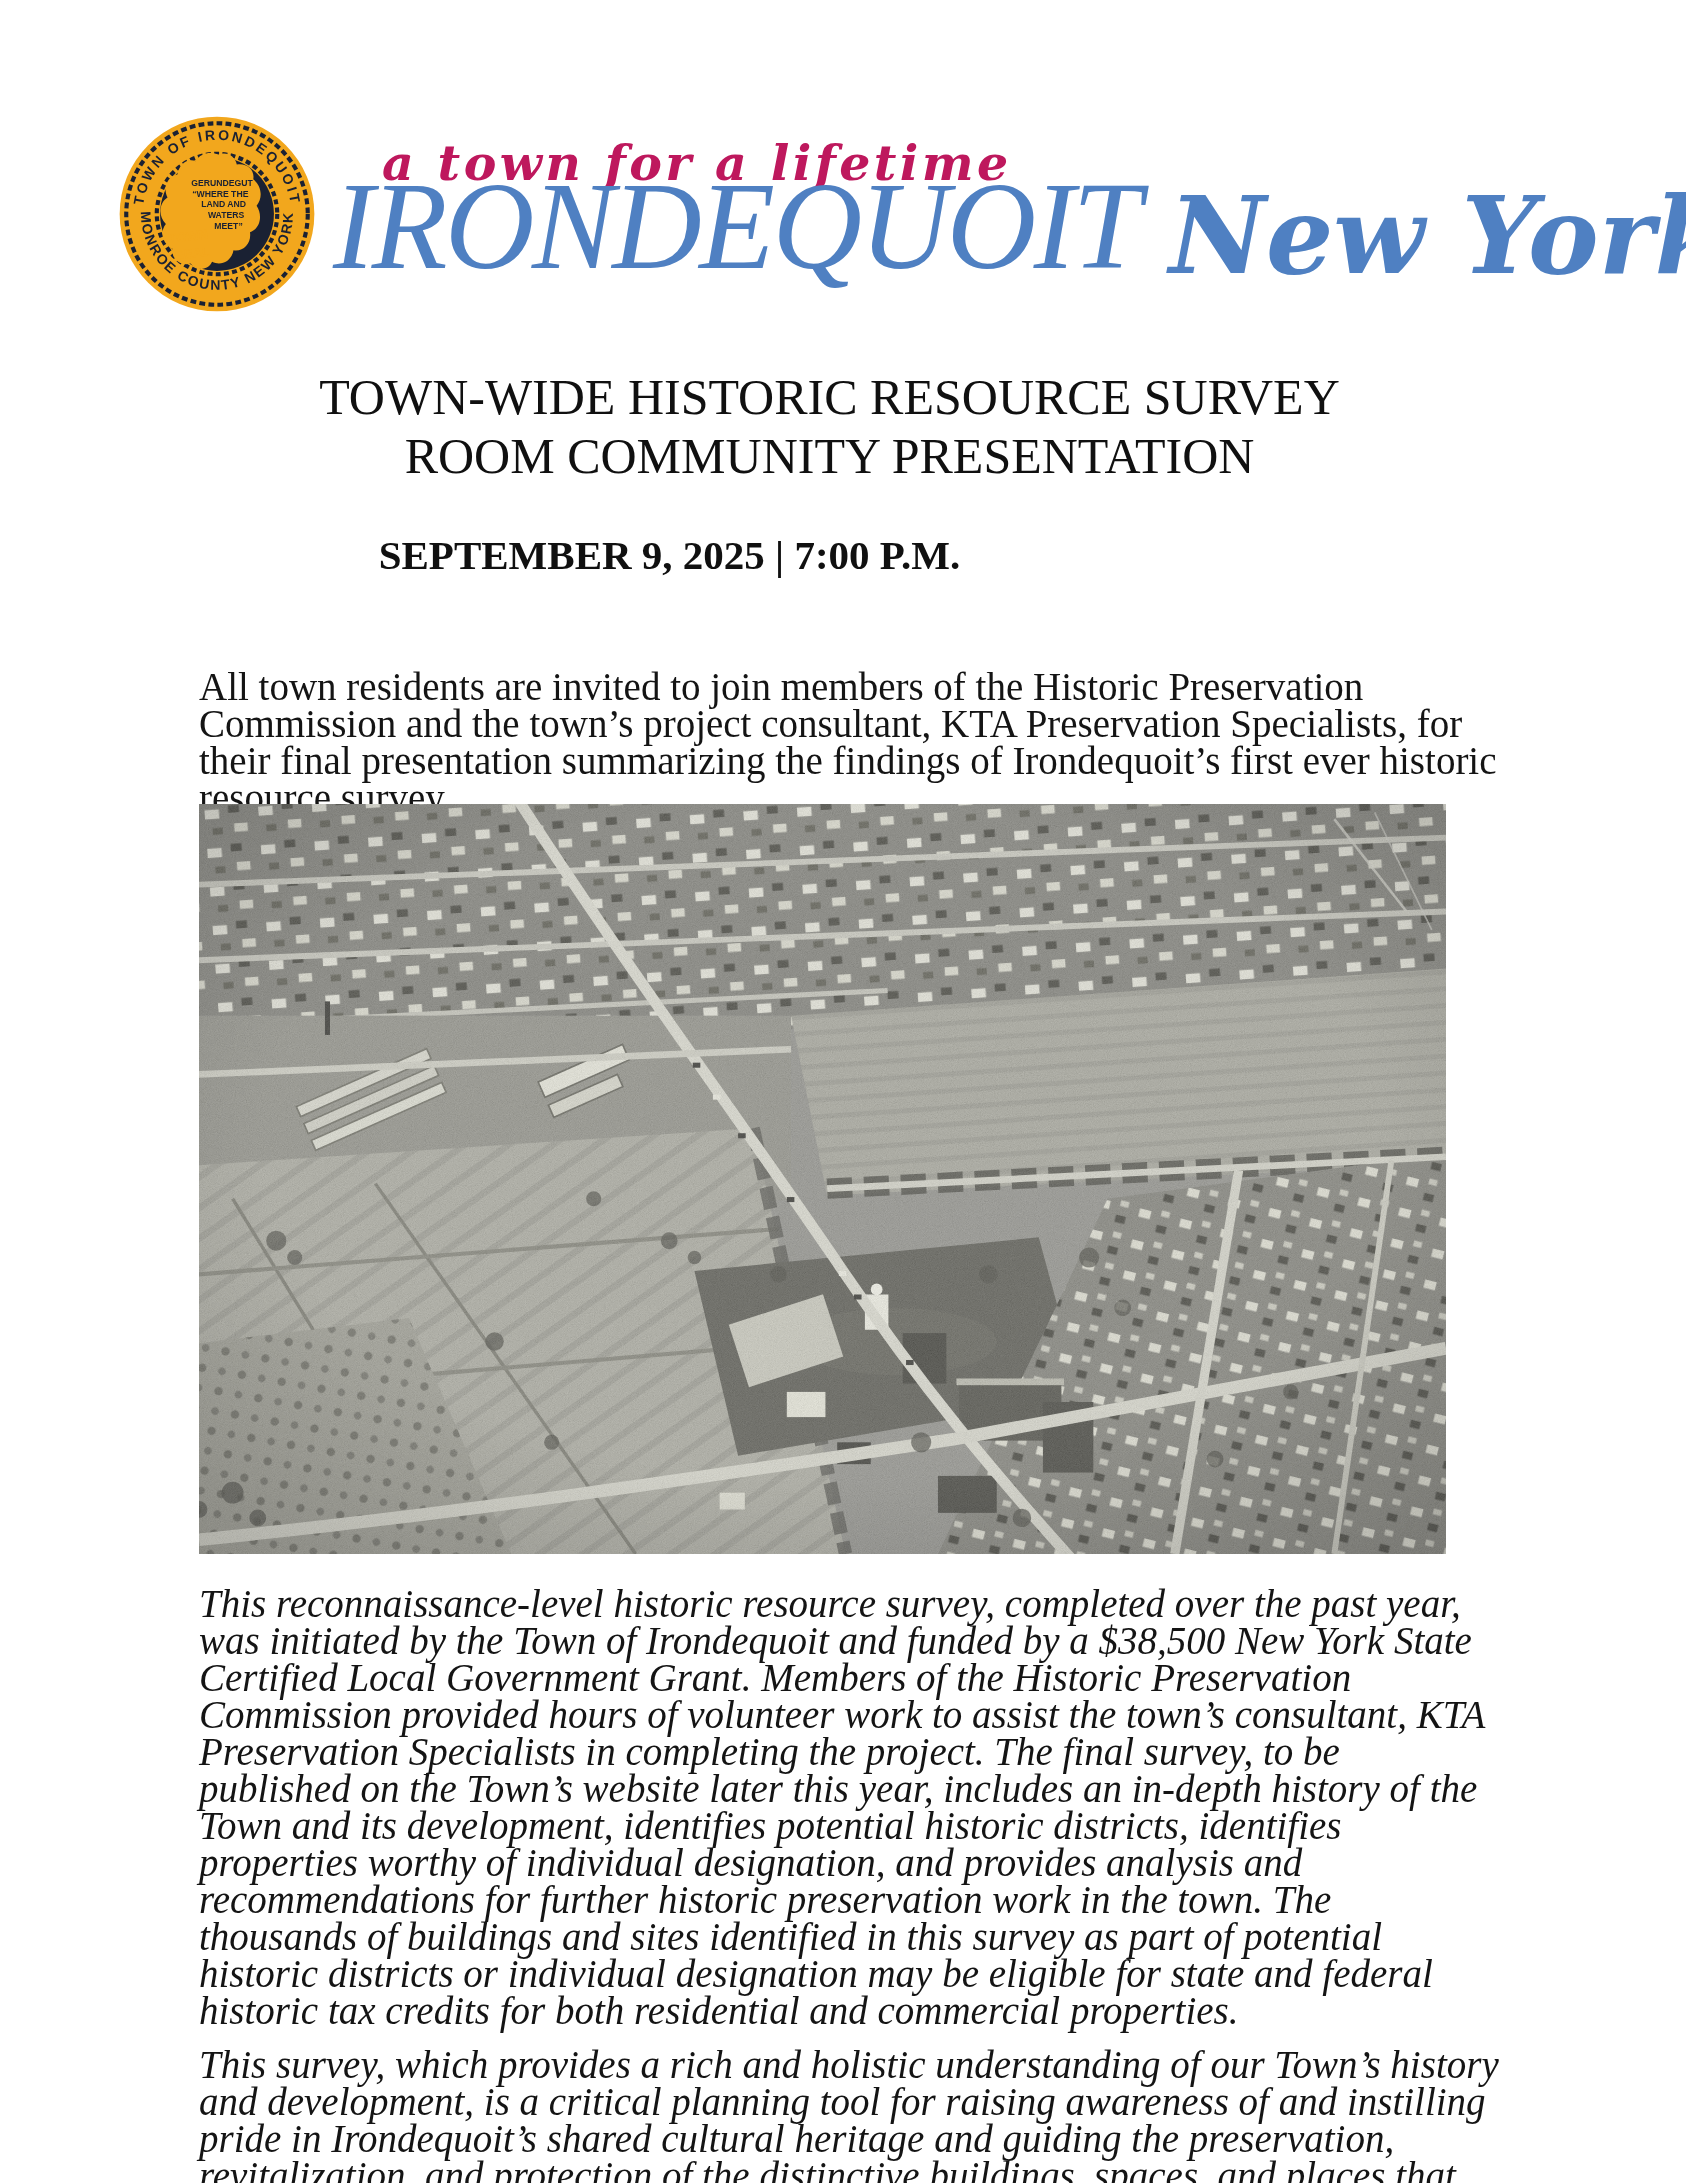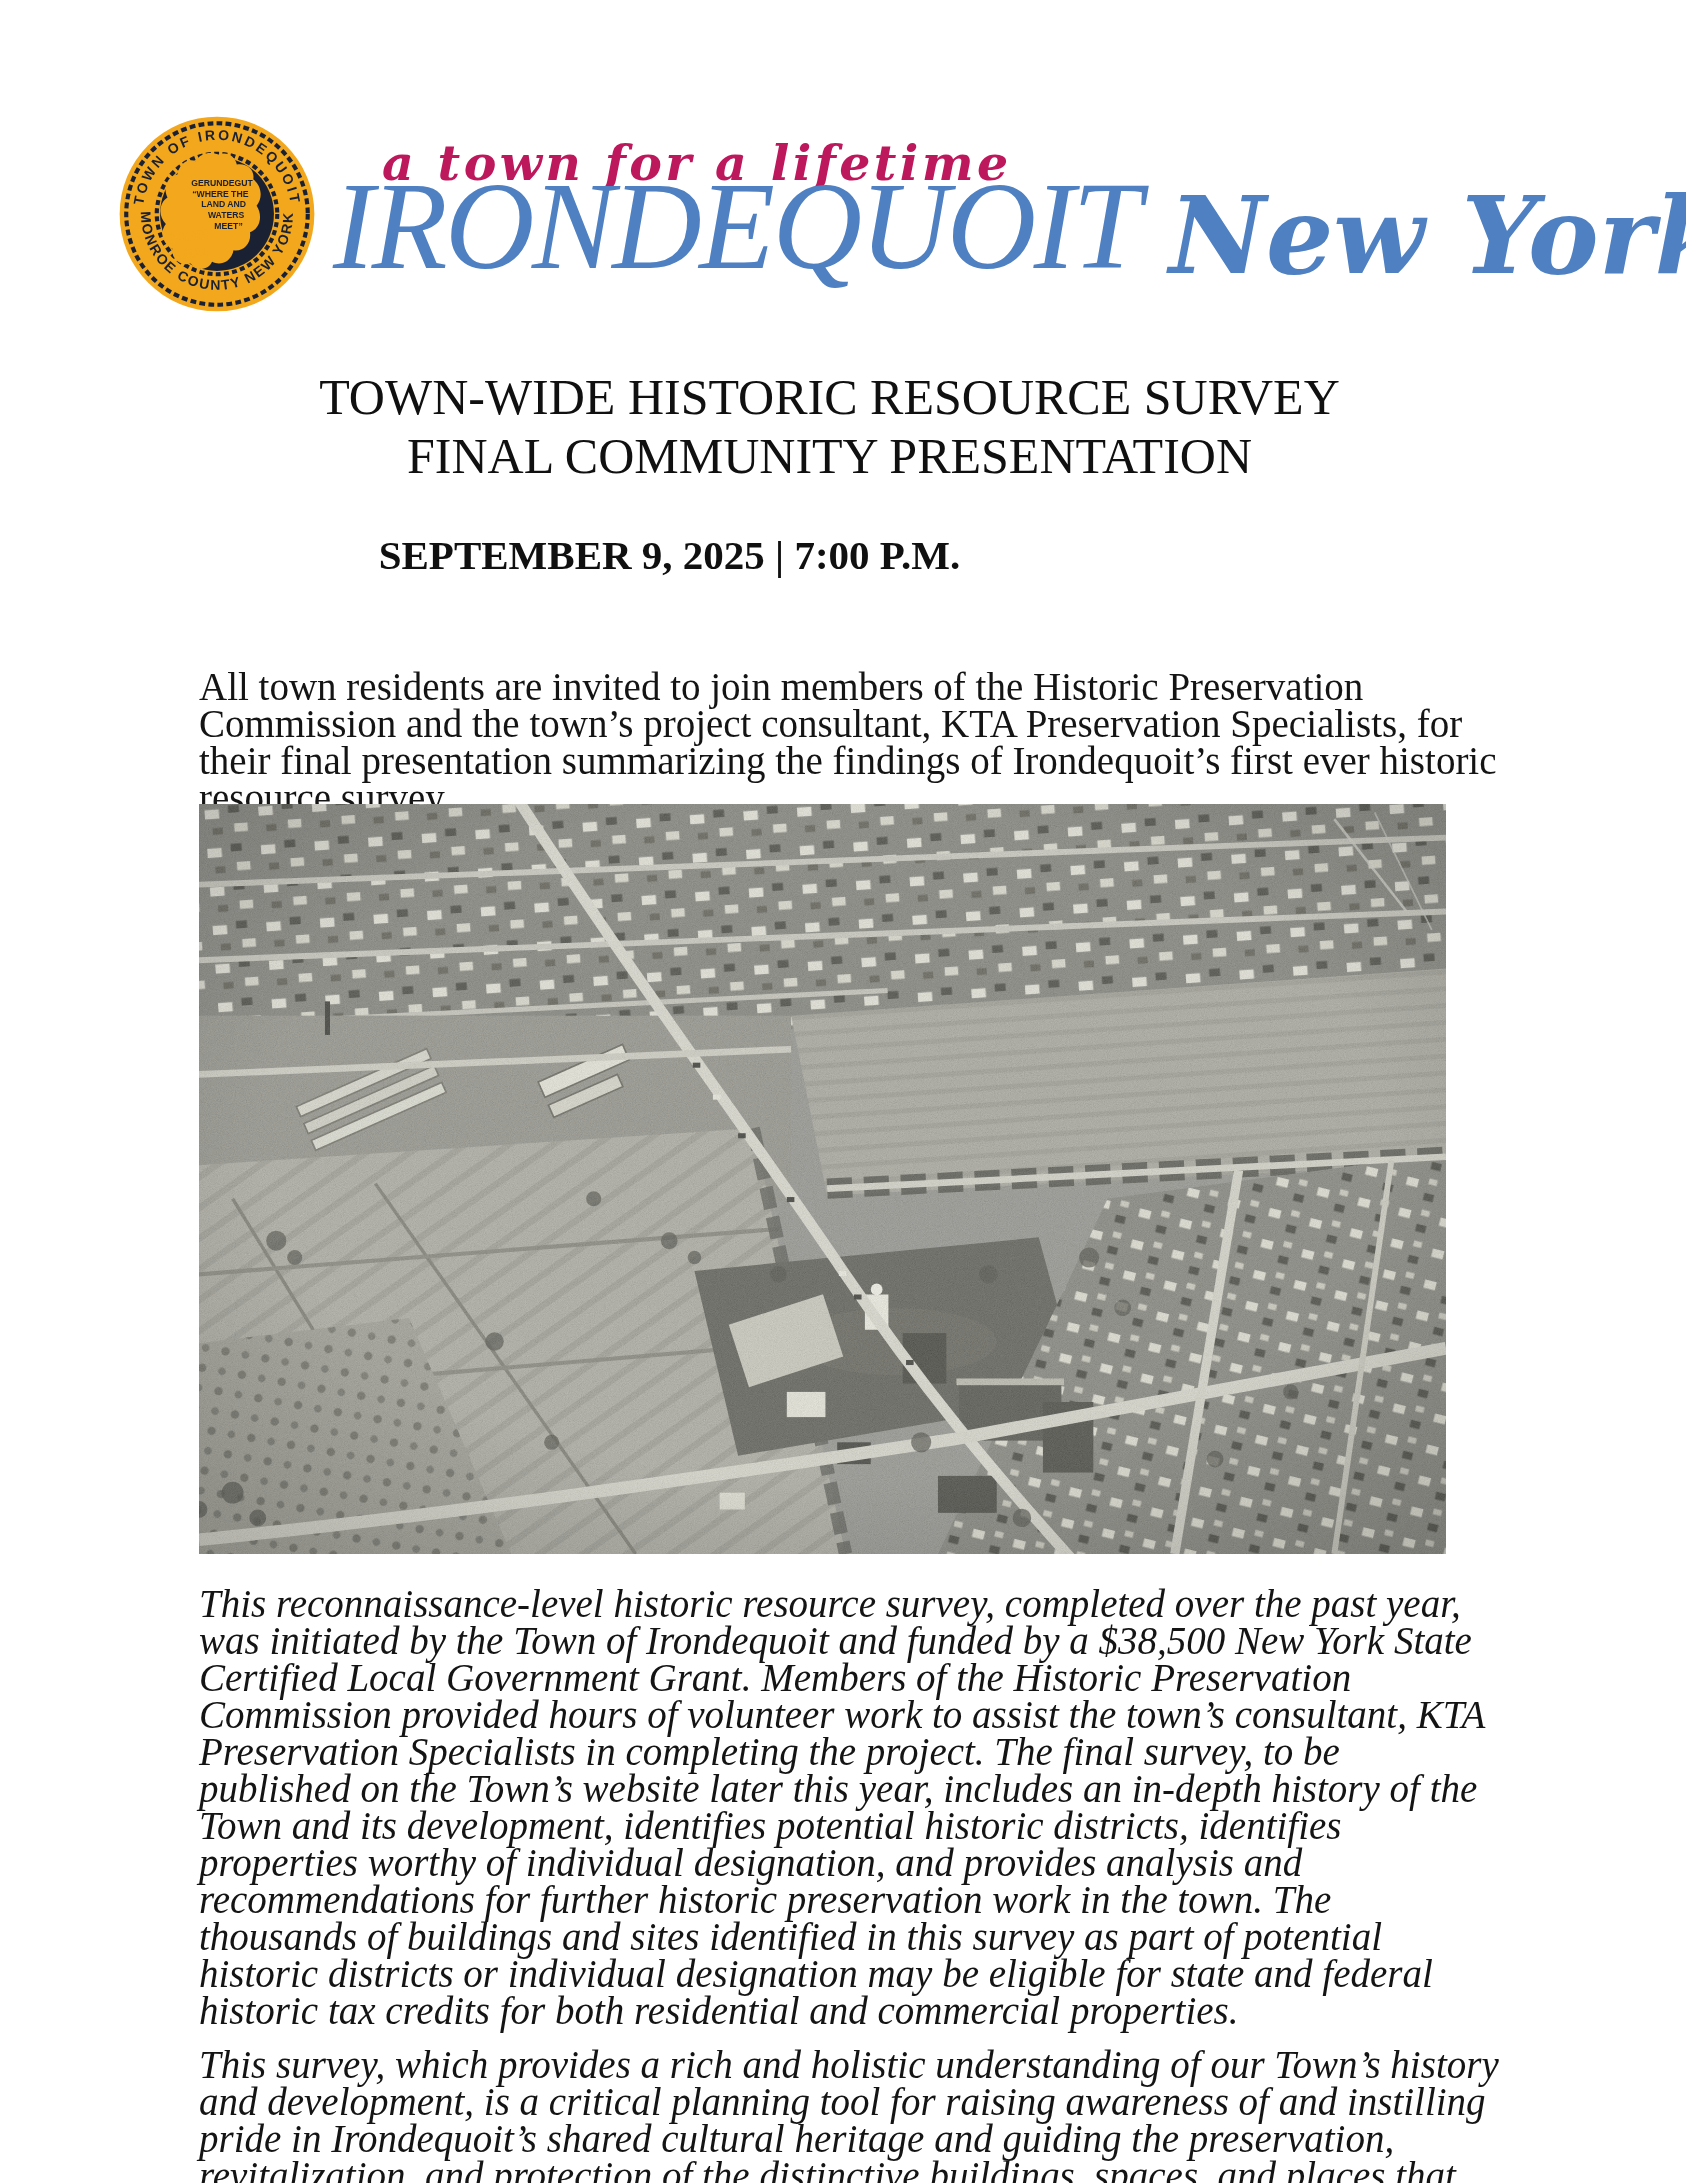--- a/index.html
+++ b/index.html
@@ -73,21 +73,21 @@
     </g>
   </svg>
 </div>
 
 <div class="abs" id="tagline">a town for a lifetime</div>
 <div class="abs" id="wordmark">IRONDEQUOIT</div>
 <div class="abs" id="state-script">New York</div>
 
 <div class="abs" id="title-block">
   <div>TOWN-WIDE HISTORIC RESOURCE SURVEY</div>
-  <div>FINAL COMMUNITY PRESENTATION</div>
+  <div>ROOM COMMUNITY PRESENTATION</div>
 </div>
 
 <div class="abs" id="event-block">
   <div>SEPTEMBER 9, 2025 | 7:00 P.M.</div>
 </div>
 
 <div class="abs para" id="para-intro">All town residents are invited to join members of the Historic Preservation Commission and the town’s project consultant, KTA Preservation Specialists, for their final presentation summarizing the findings of Irondequoit’s first ever historic resource survey.</div>
 
 <svg class="abs" id="aerial-photo" role="img" viewBox="0 0 1485 893" preserveAspectRatio="none" aria-label="Black-and-white historic aerial photograph of Irondequoit showing farm fields and greenhouses in the lower left, a diagonal main road with traffic, a village cluster with church and school buildings at center, and grids of suburban houses across the top and right">
   <defs>

